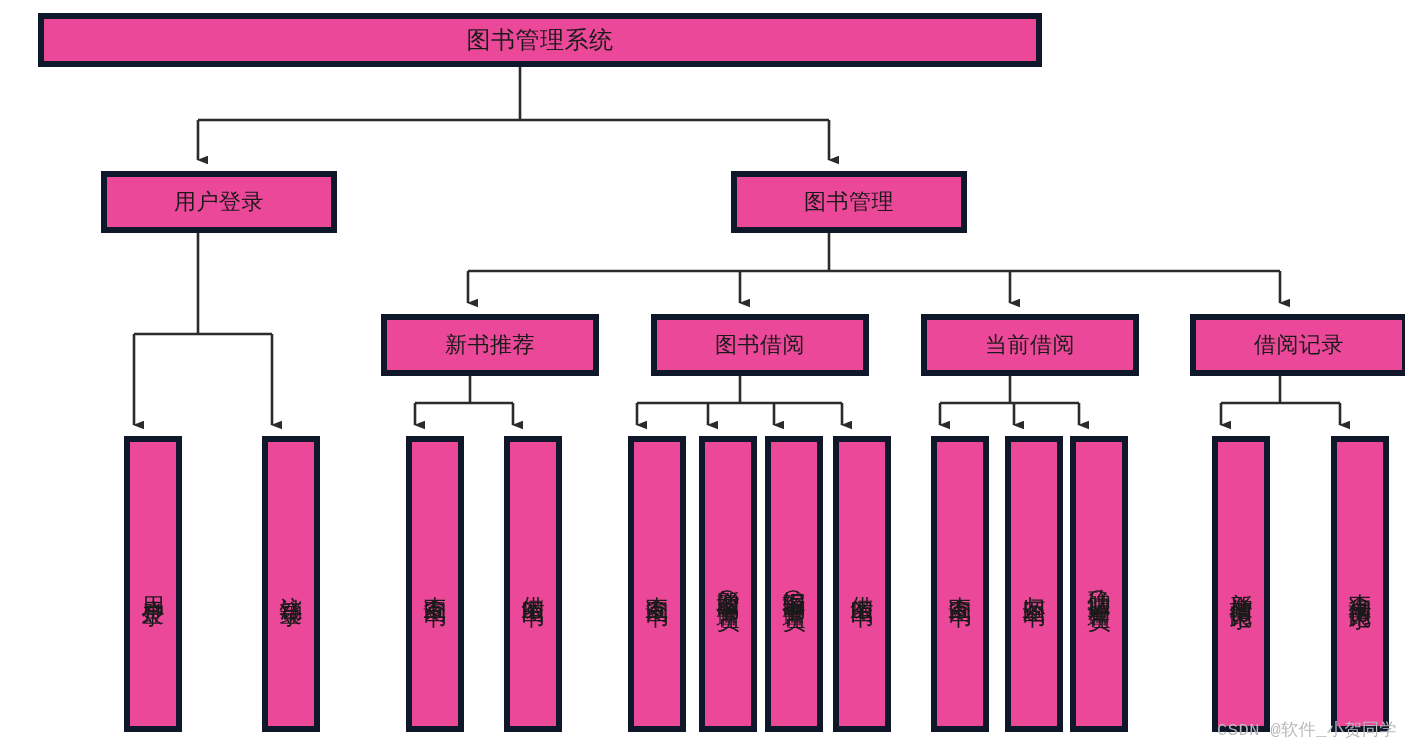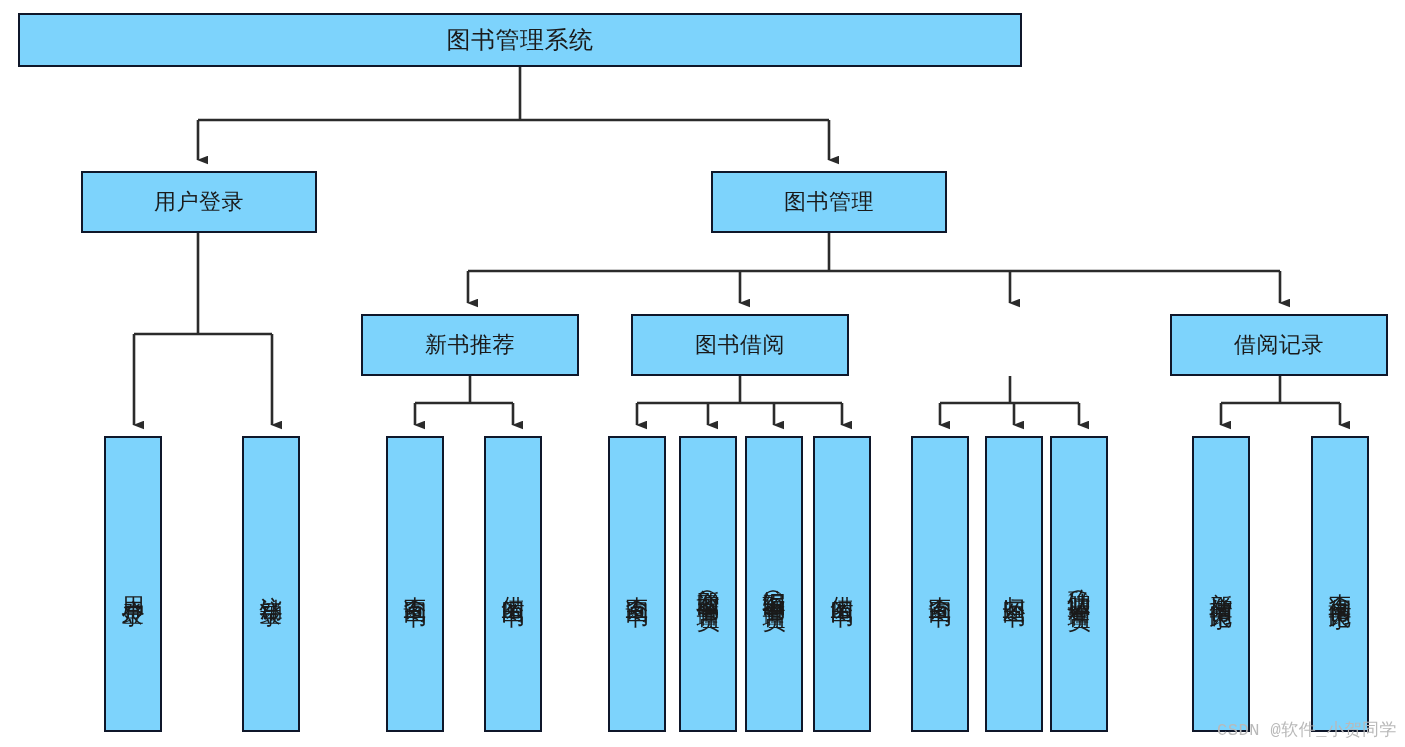--- a/index.html
+++ b/index.html
@@ -22,26 +22,27 @@
     position: absolute;
     left: 0;
     top: 0;
     width: 1405px;
     height: 747px;
     pointer-events: none;
   }
   .node {
     position: absolute;
     box-sizing: border-box;
-    border: 2px solid #0f172a;
-    background: #7dd3fc;
+    border: 6px solid #0f172a;
+    background: #ec4899;
     display: flex;
     align-items: center;
     justify-content: center;
     color: #1a1a1a;
+    margin-left: 20px;
   }
   .node-label {
     display: block;
     line-height: 1.18;
     white-space: nowrap;
     letter-spacing: 0.5px;
   }
   
   .lv0 { }
   .lv0 .node-label {
@@ -156,20 +157,23 @@
   <div class="node lv1" style="left:711px; top:171px; width:236px; height:62px;">
     <span class="node-label">图书管理</span>
   </div>
 
   <div class="node lv2" style="left:361px; top:314px; width:218px; height:62px;">
     <span class="node-label">新书推荐</span>
   </div>
   <div class="node lv2" style="left:631px; top:314px; width:218px; height:62px;align-items:center;">
     <span class="node-label">图书借阅</span>
   </div>
+  <div class="node lv2" style="left:901px; top:314px; width:218px; height:62px;">
+    <span class="node-label">当前借阅</span>
+  </div>
   <div class="node lv2" style="left:1170px; top:314px; width:218px; height:62px;">
     <span class="node-label">借阅记录</span>
   </div>
 
   <div class="node leaf" style="left:104px; top:436px; width:58px; height:296px;">
     <span class="node-label">用户登录</span>
   </div>
   <div class="node leaf" style="left:242px; top:436px; width:58px; height:296px;">
     <span class="node-label">注销登录</span>
   </div>

